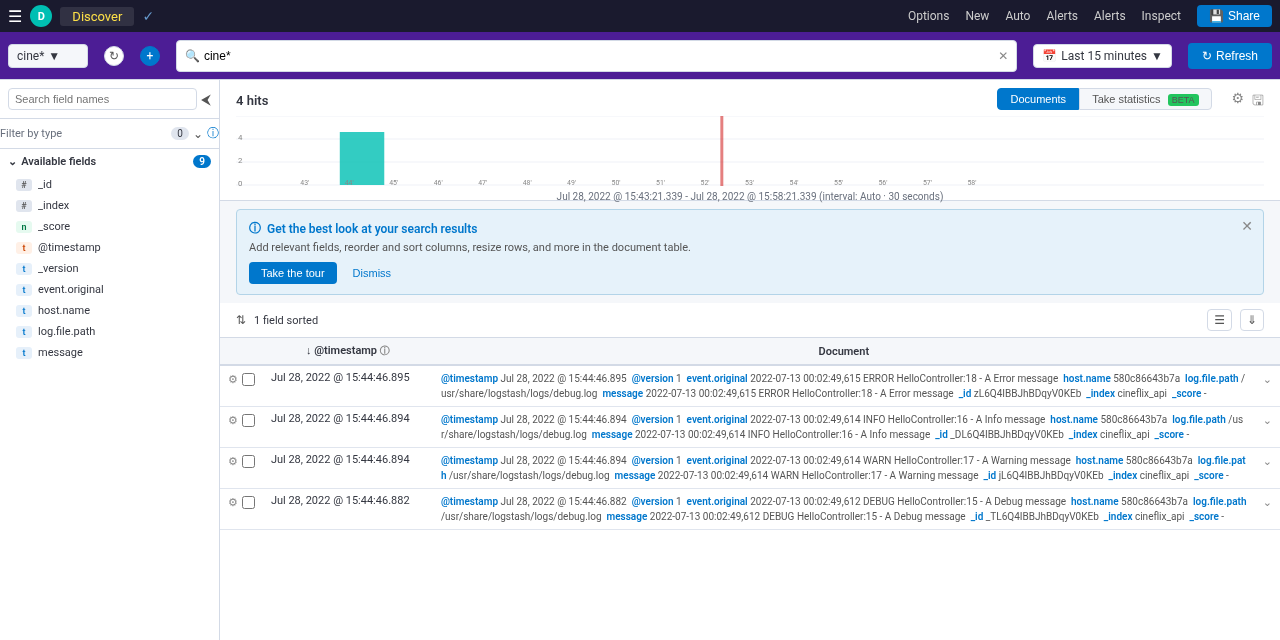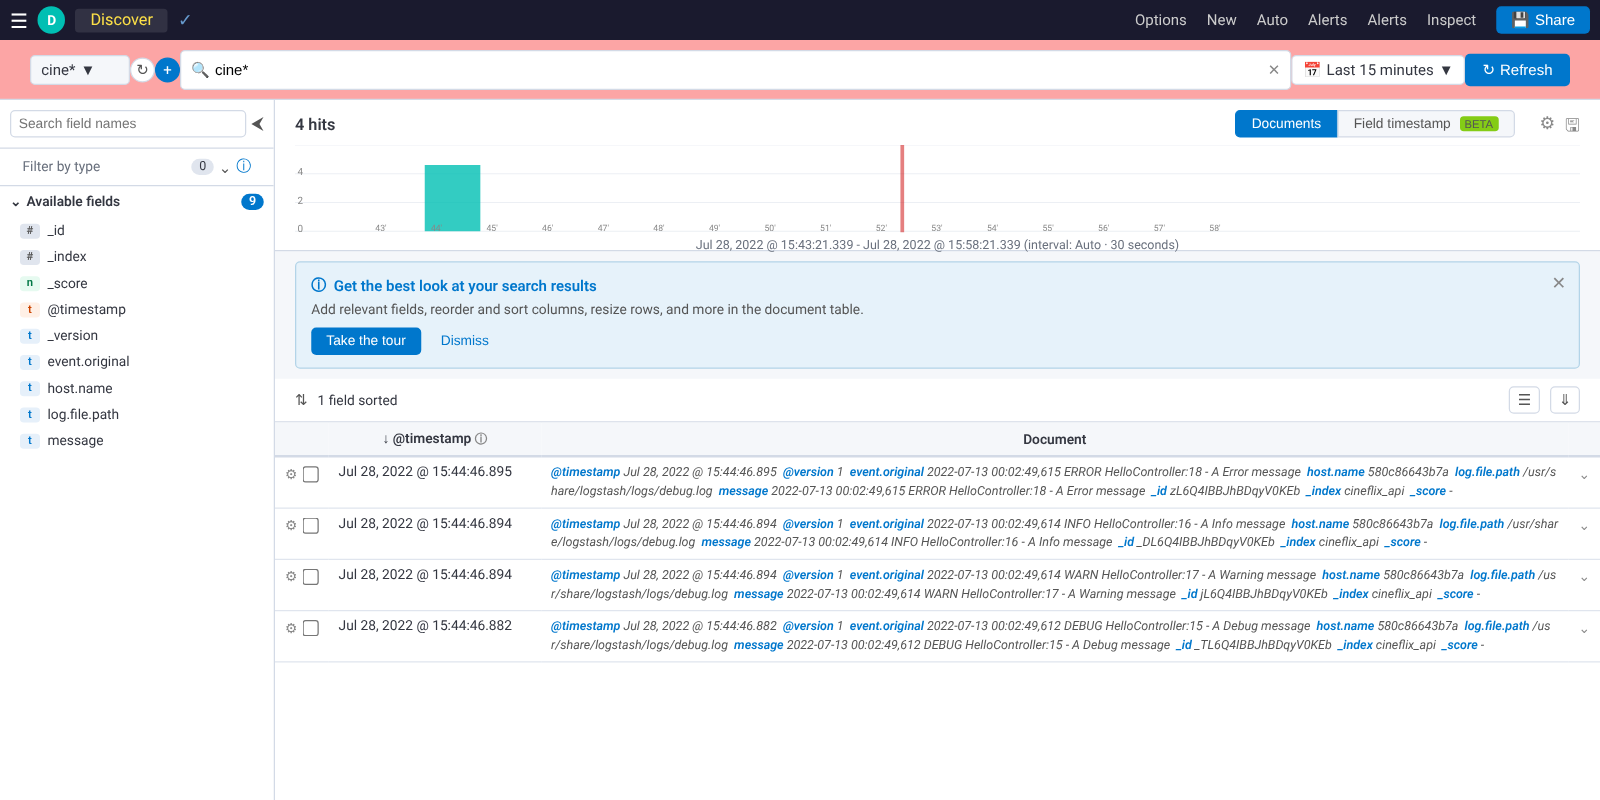--- a/index.html
+++ b/index.html
@@ -10,40 +10,40 @@
     .hamburger-icon { color: #fff; cursor: pointer; font-size: 16px; }
     .avatar { width: 22px; height: 22px; background: #00bfb3; border-radius: 50%; display: flex; align-items: center; justify-content: center; color: #fff; font-size: 11px; font-weight: bold; }
     .app-name { color: #fde047; font-size: 13px; cursor: pointer; background: rgba(255,255,255,0.1); padding: 2px 12px; border-radius: 3px; }
     .check-icon { color: #69c; font-size: 14px; }
     .nav-spacer { flex: 1; }
     .nav-links { display: flex; gap: 16px; align-items: center; }
     .nav-link { color: #ccc; font-size: 12px; cursor: pointer; text-decoration: none; }
     .save-btn { background: #0077cc; color: #fff; border: none; padding: 4px 12px; border-radius: 4px; cursor: pointer; font-size: 12px; display: flex; align-items: center; gap: 4px; }
 
     
-    .second-bar { display: flex; align-items: center; background: #fca5a5; border-bottom: 1px solid #d3dae6; height: 48px; padding: 0 24px; gap: 0; }
+    .second-bar { display: flex; align-items: center; background: #4c1d95; border-bottom: 1px solid #d3dae6; height: 48px; padding: 0 8px; gap: 16px; }
     .index-selector { display: flex; align-items: center; background: #f5f7fa; border: 1px solid #d3dae6; border-radius: 4px; padding: 4px 8px; gap: 4px; cursor: pointer; font-size: 12px; min-width: 80px; }
     .icon-circle { width: 20px; height: 20px; border: 1px solid #d3dae6; border-radius: 50%; display: flex; align-items: center; justify-content: center; cursor: pointer; background: #fff; font-size: 12px; color: #555; }
     .icon-circle-filled { background: #0077cc; color: #fff; border-color: #0077cc; }
     .search-bar { flex: 1; display: flex; align-items: center; border: 1px solid #d3dae6; border-radius: 4px; height: 32px; padding: 0 8px; background: #fff; }
     .search-bar input { border: none; outline: none; width: 100%; font-size: 12px; }
     .search-icon-small { color: #888; margin-right: 4px; }
     .search-clear { color: #888; cursor: pointer; margin-left: 4px; }
     .cal-btn { display: flex; align-items: center; gap: 4px; border: 1px solid #d3dae6; border-radius: 4px; padding: 4px 8px; cursor: pointer; background: #fff; font-size: 12px; }
     .refresh-btn { background: #0077cc; color: #fff; border: none; padding: 6px 14px; border-radius: 4px; cursor: pointer; font-size: 12px; display: flex; align-items: center; gap: 4px; white-space: nowrap; }
 
     
     .main-layout { display: flex; height: calc(640px - 32px - 48px); }
 
     
     .sidebar { width: 220px; min-width: 220px; background: #fff; border-right: 1px solid #d3dae6; display: flex; flex-direction: column; overflow-y: auto; }
     .sidebar-search { padding: 8px; border-bottom: 1px solid #d3dae6; display: flex; align-items: center; gap: 4px; }
     .sidebar-search input { flex: 1; border: 1px solid #d3dae6; border-radius: 4px; padding: 4px 6px; font-size: 11px; outline: none; }
     .sidebar-toggle { color: #555; cursor: pointer; font-size: 14px; }
-    .filter-by-type { display: flex; align-items: center; padding: 6px 18px; border-bottom: 1px solid #d3dae6; gap: 4px; }
+    .filter-by-type { display: flex; align-items: center; padding: 6px 0; border-bottom: 1px solid #d3dae6; gap: 4px; }
     .filter-label { font-size: 11px; color: #69707d; flex: 1; }
     .filter-count { background: #e0e5ee; border-radius: 10px; padding: 1px 6px; font-size: 10px; }
     .chevron-icon { color: #555; font-size: 12px; cursor: pointer; }
     .info-icon { color: #0077cc; font-size: 12px; cursor: pointer; }
     .available-fields { padding: 0; }
     .section-header { display: flex; align-items: center; padding: 6px 8px; gap: 4px; font-size: 11px; color: #343741; font-weight: 600; cursor: pointer; }
     .section-count { background: #0077cc; color: #fff; border-radius: 10px; padding: 1px 6px; font-size: 10px; margin-left: auto; }
     .field-item { display: flex; align-items: center; padding: 4px 8px 4px 16px; gap: 6px; cursor: pointer; }
     .field-type { font-size: 9px; background: #e0e5ee; border-radius: 3px; padding: 1px 3px; color: #555; font-weight: 600; min-width: 16px; text-align: center; }
     .field-type-t { background: #e6f0fa; color: #0077cc; }
@@ -55,21 +55,21 @@
     .content { flex: 1; display: flex; flex-direction: column; overflow: hidden; }
 
     
     .chart-area { background: #fff; border-bottom: 1px solid #d3dae6; padding: 8px 16px 4px; position: relative; }
     .hits-count { font-size: 13px; font-weight: 600; margin-bottom: 4px; color: #343741; }
     .chart-tabs { display: flex; gap: 0; margin-bottom: 6px; }
     .tab-btn { padding: 4px 12px; font-size: 11px; border: 1px solid #d3dae6; cursor: pointer; background: #f5f7fa; color: #555; }
     .tab-btn.active { background: #0077cc; color: #fff; border-color: #0077cc; }
     .tab-btn:first-child { border-radius: 4px 0 0 4px; }
     .tab-btn:last-child { border-radius: 0 4px 4px 0; }
-    .beta-badge { background: #84cc16; color: #555; font-size: 9px; padding: 1px 4px; border-radius: 3px; margin-left: 4px; vertical-align: middle; margin-top: 12px; }
+    .beta-badge { background: #22c55e; color: #555; font-size: 9px; padding: 1px 4px; border-radius: 3px; margin-left: 4px; vertical-align: middle; margin-top: 12px; }
     .chart-icons { position: absolute; right: 16px; top: 8px; display: flex; gap: 8px; }
     .chart-icon { color: #888; cursor: pointer; font-size: 14px; }
     .chart-container { position: relative; height: 80px; }
     .chart-svg { width: 100%; height: 70px; }
     .chart-time-range { font-size: 10px; color: #69707d; text-align: center; margin-top: 2px; }
 
     
     .notification-bar { background: #e6f2fa; border: 1px solid #b3d4e8; border-radius: 4px; margin: 8px 16px; padding: 10px 12px; position: relative; }
     .notification-title { font-size: 12px; font-weight: 600; color: #0077cc; display: flex; align-items: center; gap: 6px; margin-bottom: 4px; }
     .notification-body { font-size: 11px; color: #555; margin-bottom: 8px; }
@@ -84,21 +84,21 @@
     .sort-info { font-size: 11px; color: #343741; display: flex; align-items: center; gap: 4px; }
     .sort-icon { color: #555; font-size: 12px; }
     .table-actions { margin-left: auto; display: flex; gap: 8px; }
     .table-action-btn { border: 1px solid #d3dae6; background: #fff; border-radius: 4px; padding: 3px 6px; cursor: pointer; font-size: 12px; color: #555; }
     table { width: 100%; border-collapse: collapse; font-size: 11px; }
     thead tr { border-bottom: 2px solid #d3dae6; }
     th { padding: 6px 8px; text-align: center; font-weight: 600; color: #343741; font-size: 11px; white-space: nowrap; background: #f5f7fa; }
     tbody tr { border-bottom: 1px solid #e0e5ee; }
     td { padding: 5px 8px; vertical-align: top; color: #343741; font-size: 11px; }
     td.ts-cell { white-space: nowrap; color: #343741; font-size: 11px; min-width: 170px; }
-    td.doc-cell { font-size: 10px; color: #555; line-height: 1.5; word-break: break-all; font-style: italic; }
+    td.doc-cell { font-size: 10px; color: #555; line-height: 1.5; word-break: break-all; }
     .row-controls { display: flex; align-items: center; gap: 4px; padding-top: 2px; }
     .expand-btn { color: #888; cursor: pointer; float: right; margin-top: 2px; }
   </style>
 </head>
 <body>
 
 <div class="top-nav">
   <span class="hamburger-icon">☰</span>
   <div class="avatar">D</div>
   <span class="app-name">Discover</span>
@@ -201,21 +201,21 @@
 
   <div class="content">
 
     <div class="chart-area">
       <div style="display:flex; align-items:center; justify-content:space-between;">
         <span class="hits-count">4 hits</span>
         <div style="display:flex; align-items:center; gap:20px;">
           <div class="chart-tabs">
             <button class="tab-btn active">Documents</button>
             <button class="tab-btn">
-              <span>Field timestamp</span>
+              <span>Take statistics</span>
               <span class="beta-badge">BETA</span>
             </button>
           </div>
           <div class="chart-icons" style="position:static; display:flex; gap:8px;">
             <span class="chart-icon">⚙</span>
             <span class="chart-icon">🖫</span>
           </div>
         </div>
       </div>
       <div class="chart-container">

